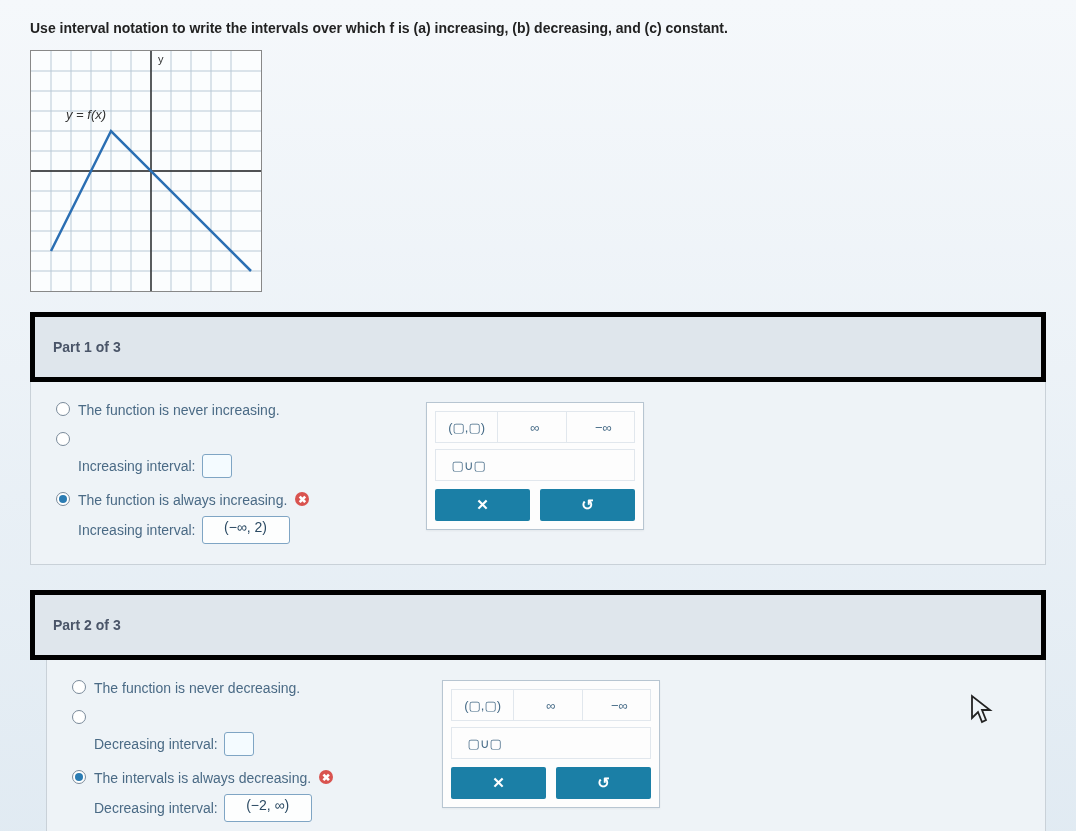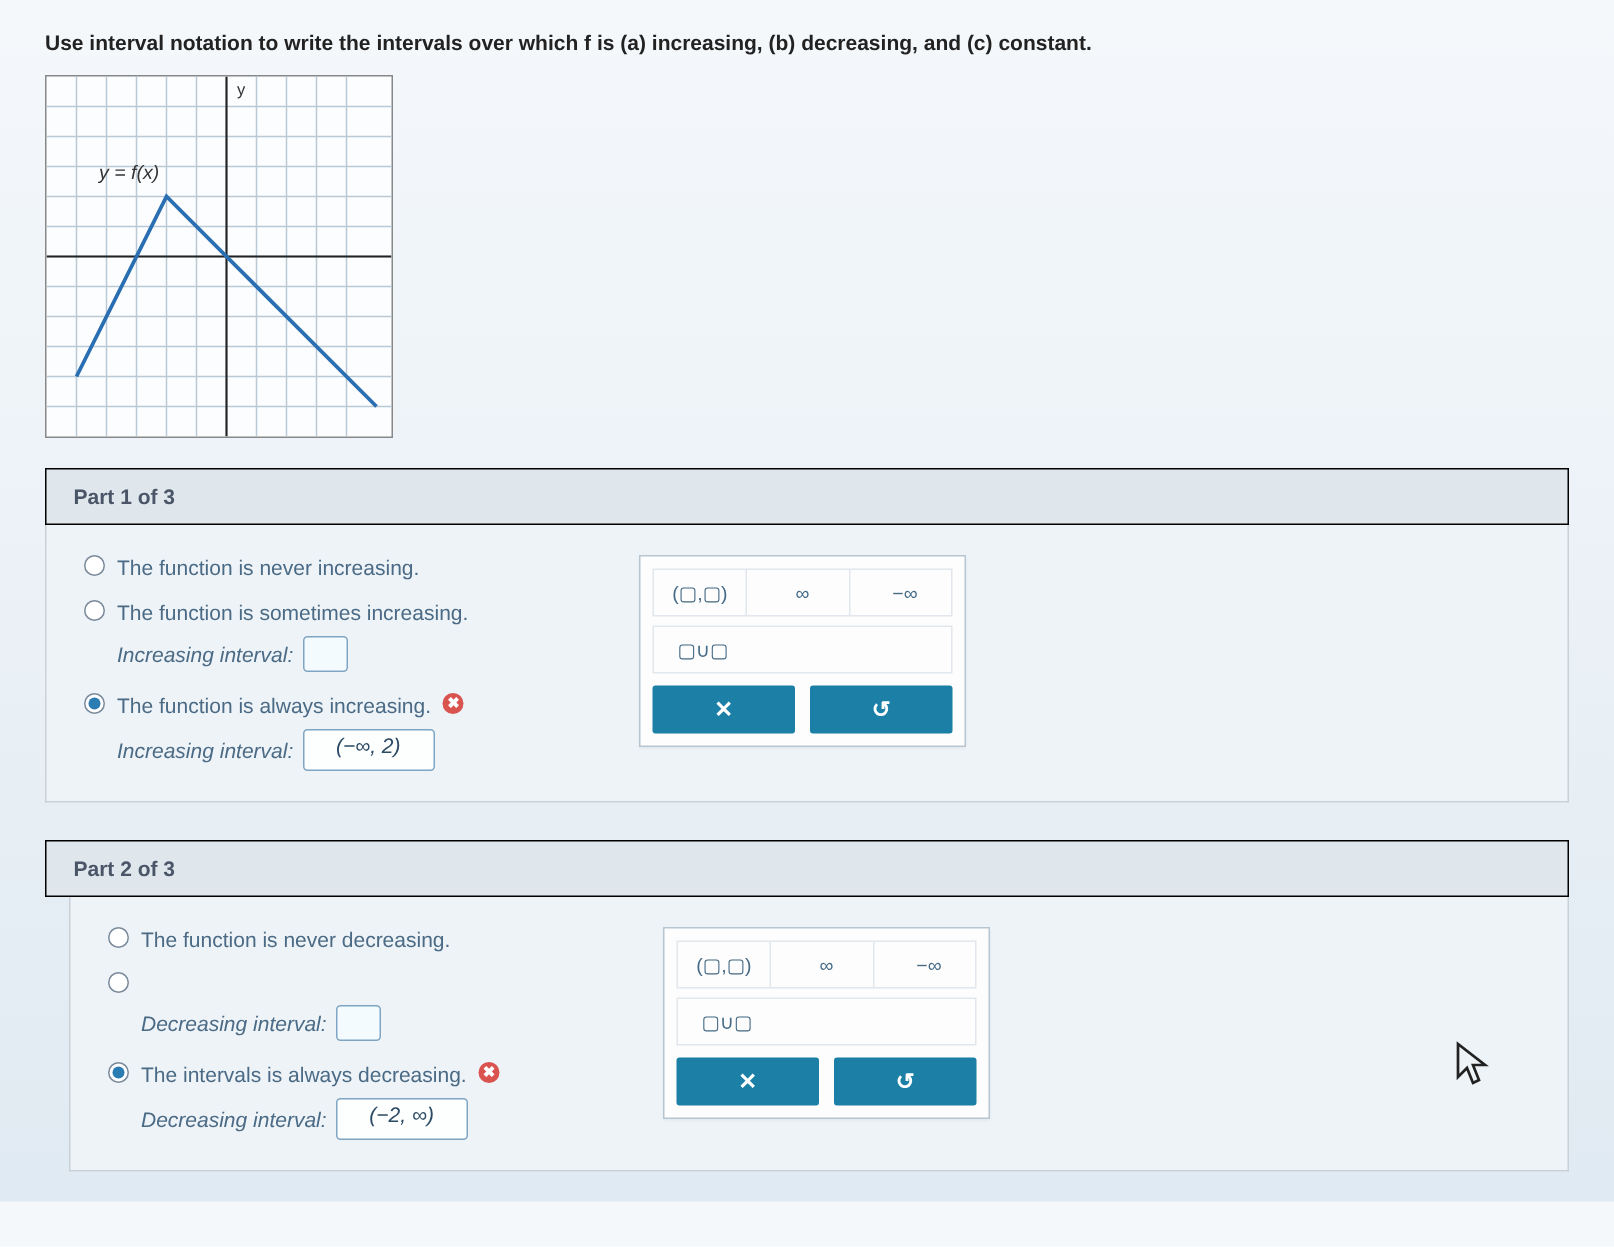--- a/index.html
+++ b/index.html
@@ -21,25 +21,25 @@
     width: 230px;
     height: 240px;
     background: #fbfdfe;
     border: 1px solid #888;
     margin-bottom: 20px;
     position: relative;
   }
   .graph-box svg { width:100%; height:100%; }
   .part-header {
     background: #dfe6ec;
-    padding: 10px 18px;
+    padding: 22px 18px;
     font-size: 14px;
     color: #4a5568;
     font-weight: bold;
-    border: 1px solid #000000;
+    border: 5px solid #000000;
   }
   .part-body {
     background: #eef3f7;
     padding: 20px 25px;
     border-left: 1px solid #c9d1d8;
     border-right: 1px solid #c9d1d8;
     border-bottom: 1px solid #c9d1d8;
     display: flex;
     gap: 40px;
     margin-bottom: 25px;
@@ -68,21 +68,20 @@
   .radio.checked::after{
     content:""; position:absolute; inset:2px;
     background:#2b7cb3; border-radius:50%;
   }
   .sub {
     margin-left: 22px;
     display: flex;
     align-items: center;
     gap: 6px;
     color: #4a6a85;
-    font-style: italic;
   }
   .input-box {
     display:inline-block;
     min-width: 28px;
     height: 22px;
     border:1px solid #7fa5c4;
     background: #f4fbff;
     border-radius:3px;
   }
   .input-box.filled{
@@ -180,21 +179,20 @@
 <div class="part-header">Part 1 of 3</div>
 <div class="part-body">
   <div class="options">
     <div class="opt-row">
       <span class="radio"></span>
       <span>The function is never increasing.</span>
     </div>
     <div>
       <div class="opt-row">
         <span class="radio"></span>
-        <span>The function is sometimes increasing.</span>
       </div>
       <div class="sub" style="margin-top:8px;">
         <span>Increasing interval:</span>
         <span class="input-box"></span>
       </div>
     </div>
     <div>
       <div class="opt-row">
         <span class="radio checked"></span>
         <span>The function is always increasing.</span>

